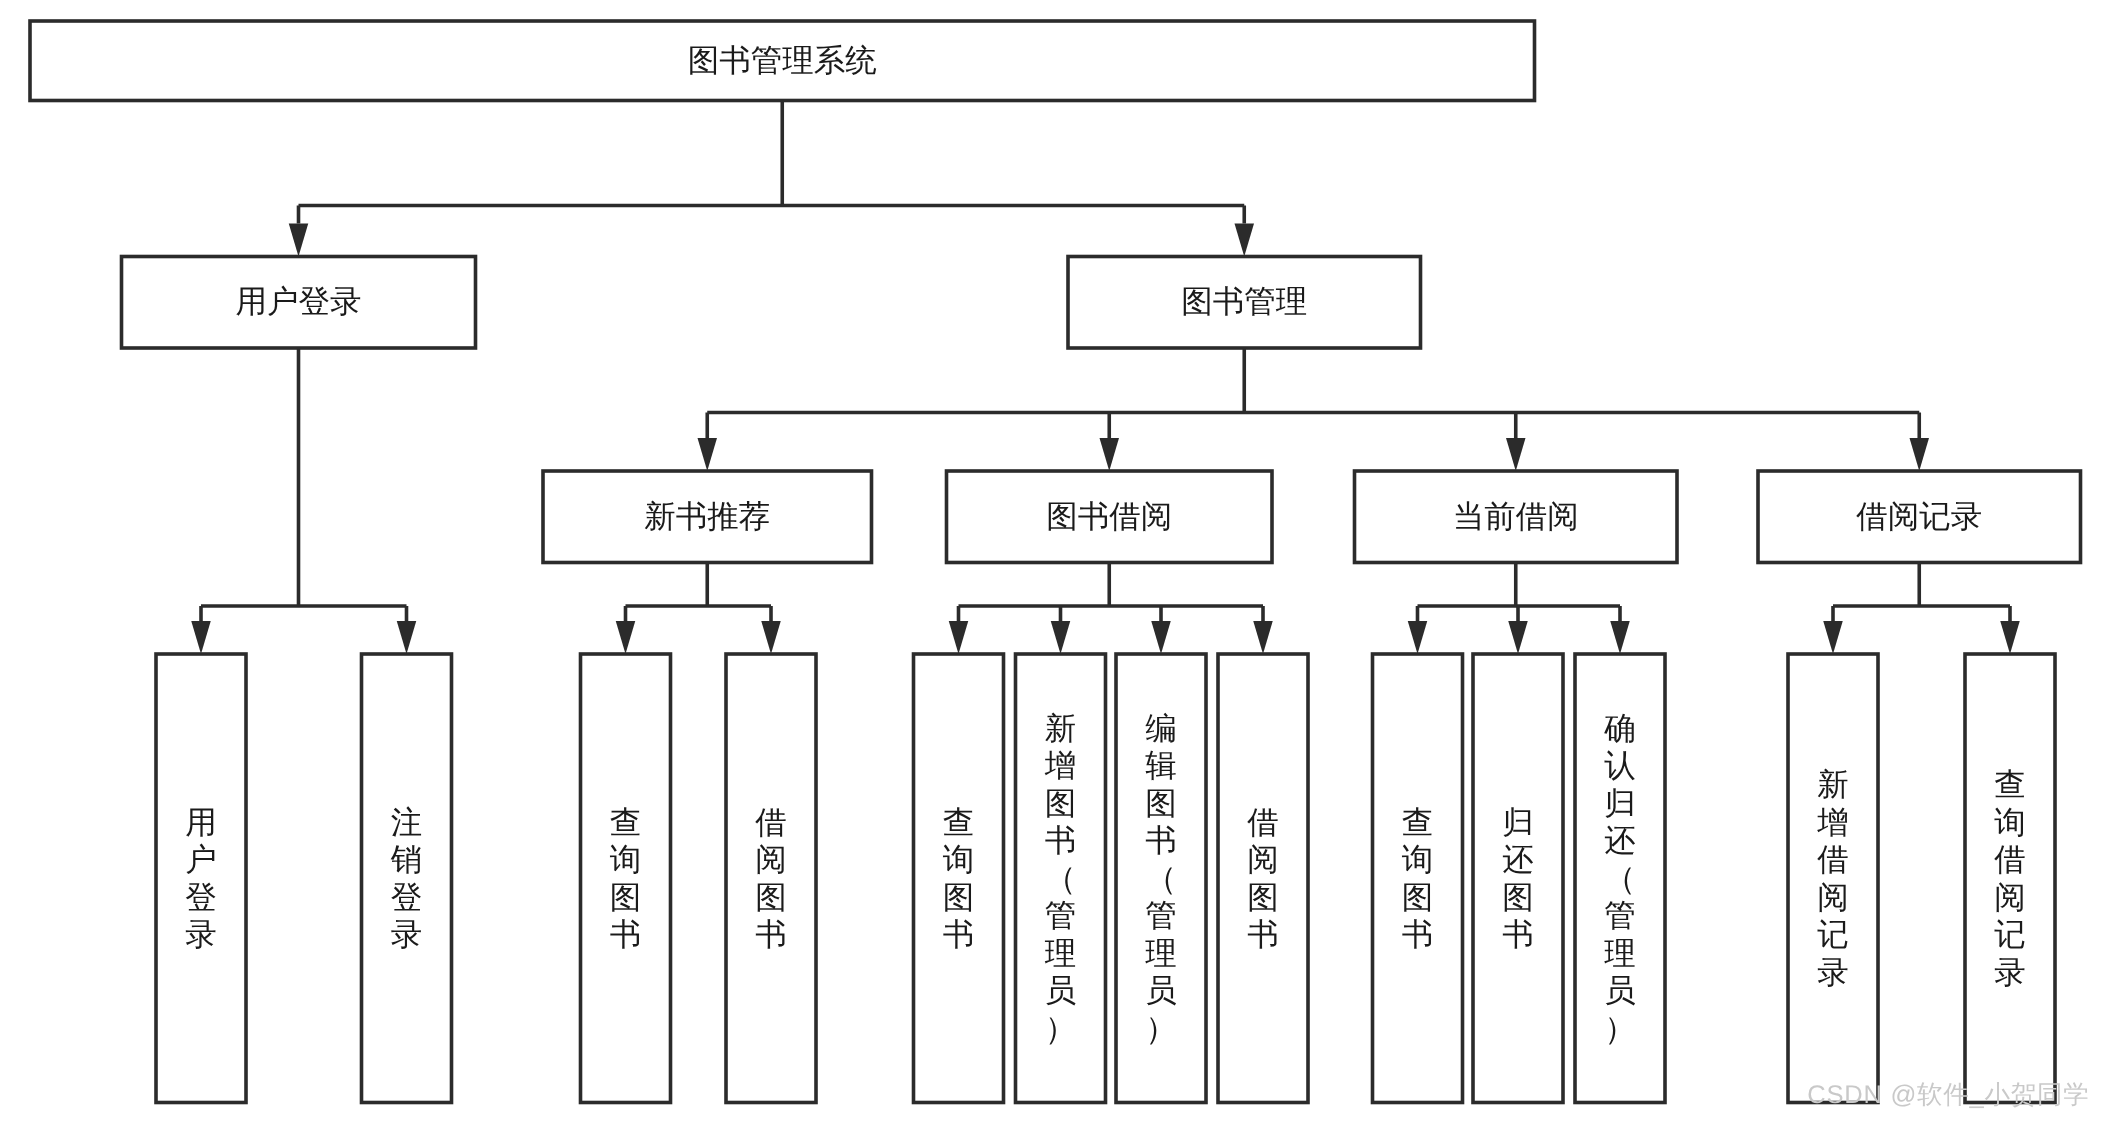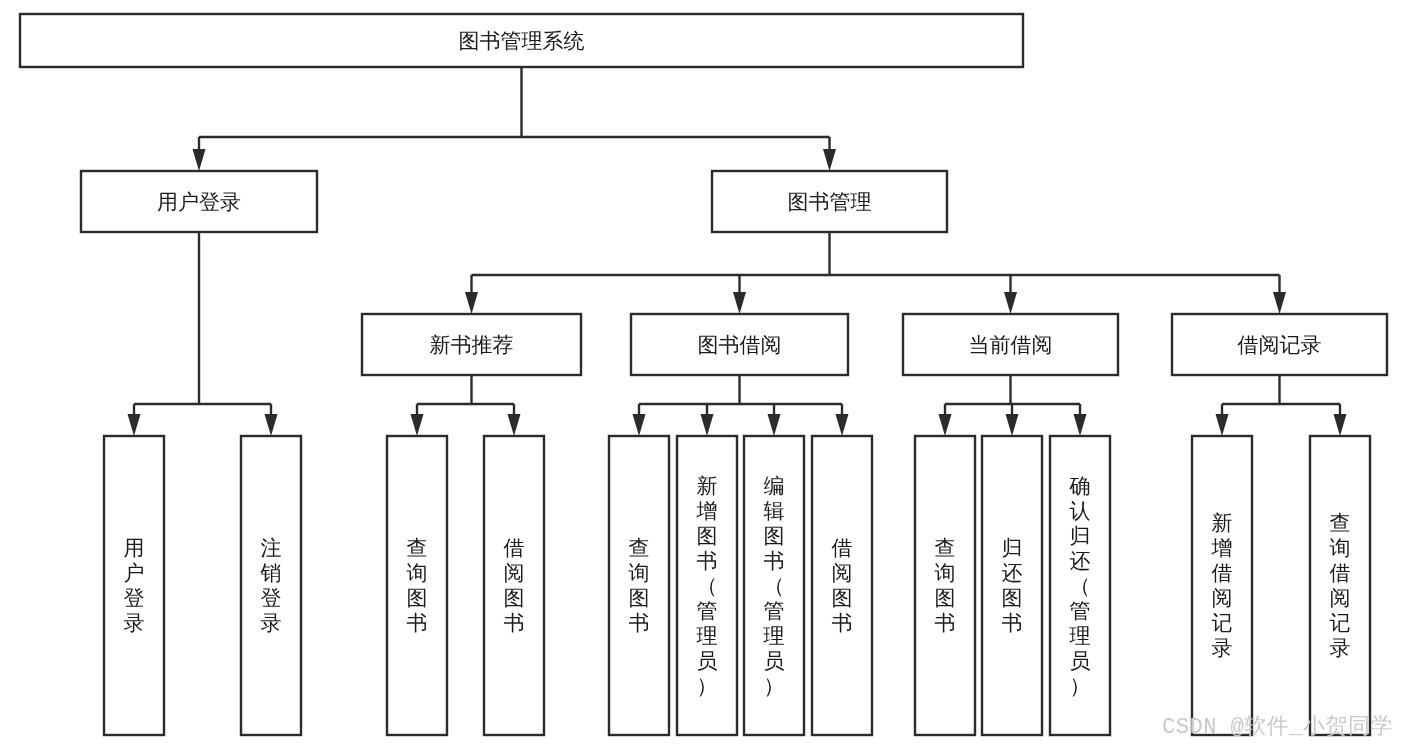--- a/index.html
+++ b/index.html
@@ -51,22 +51,22 @@
     stroke-linecap: butt;
   }
   .edge-arrow {
     fill: #2b2b2b;
     stroke: none;
   }
   .watermark {
     position: absolute;
     right: 12px;
     bottom: 6px;
-    font-family: Liberation Mono, monospace;
-    font-size: 22px;
+    font-family: Liberation Sans, sans-serif;
+    font-size: 17px;
     color: #c9c9c9;
     white-space: nowrap;
     letter-spacing: 0.5px;
   }
 </style>
 </head>
 <body>
 
 <div id="diagram-root">
   <svg id="diagram-svg" viewBox="0 0 1405 747">

